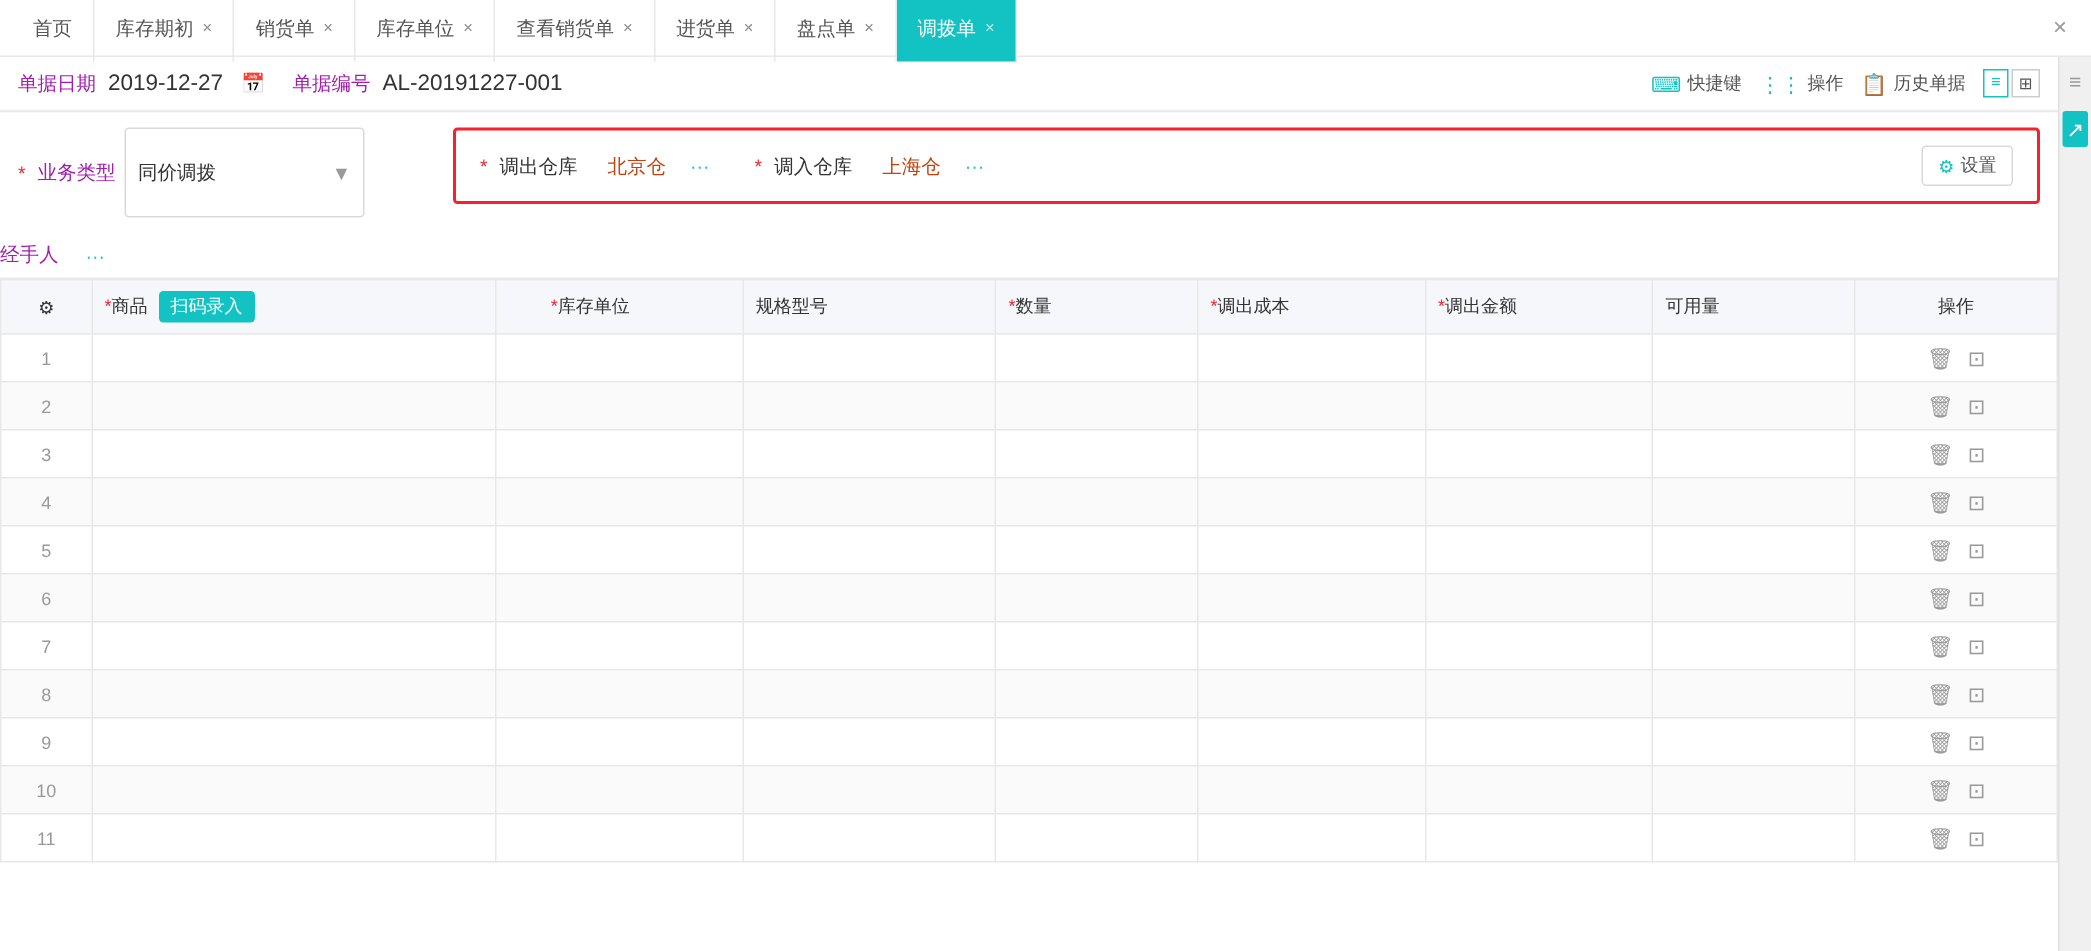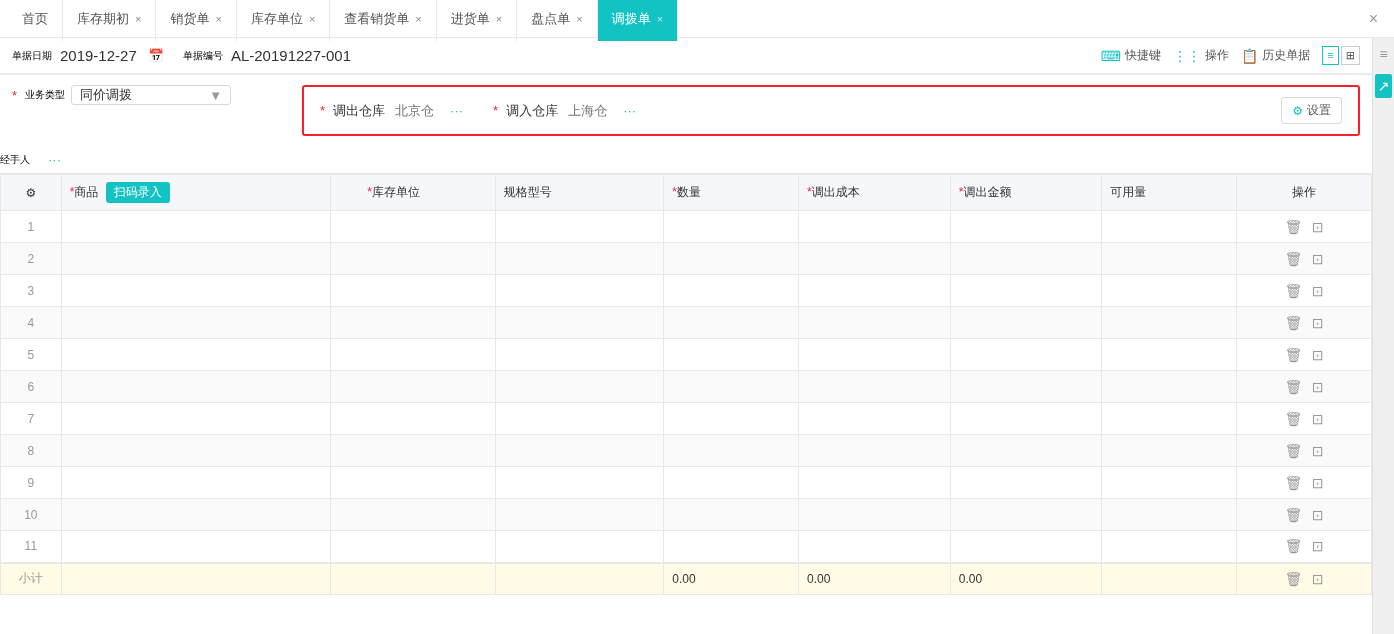--- a/index.html
+++ b/index.html
@@ -26,51 +26,51 @@
       margin-left: auto; font-size: 16px; color: #999; cursor: pointer; padding: 0 8px;
     }
 
     
     .toolbar {
       display: flex; align-items: center; padding: 8px 12px;
       background: #fff; border-bottom: 1px solid #f0f0f0; gap: 20px;
     }
     .toolbar-left { display: flex; align-items: center; gap: 8px; }
     .toolbar-right { margin-left: auto; display: flex; align-items: center; gap: 12px; font-size: 12px; color: #555; }
-    .field-label { color: #000000; font-size: 10px; }
+    .field-label { color: #a21caf; font-size: 13px; }
     .field-value { color: #333; font-size: 15px; }
     .date-icon { color: #13c2c2; margin-left: 4px; cursor: pointer; }
     .toolbar-action { display: flex; align-items: center; gap: 4px; cursor: pointer; color: #555; }
     .toolbar-action .icon { color: #13c2c2; font-size: 14px; }
     .btn-layout { display: flex; gap: 2px; }
     .btn-layout span { border: 1px solid #ccc; padding: 2px 4px; cursor: pointer; font-size: 11px; }
     .btn-layout span.active { border-color: #13c2c2; color: #13c2c2; }
 
     
     .form-area {
       display: flex; align-items: flex-start; padding: 10px 12px; gap: 10px;
       background: #fff;
     }
     .form-left { display: flex; align-items: center; gap: 6px; min-width: 280px; }
     .required-star { color: #f5222d; margin-right: 2px; }
     .form-select {
       display: flex; align-items: center; border: 1px solid #d9d9d9;
-      border-radius: 3px; padding: 0 8px; min-width: 160px; cursor: pointer;
+      border-radius: 3px; padding: 20px 8px; min-width: 160px; cursor: pointer;
       background: #fff; justify-content: space-between;
     }
     .form-select .arrow { color: #999; margin-left: 8px; }
 
     
     .warehouse-box {
       border: 2px solid #f5222d; border-radius: 3px; padding: 10px 16px;
       display: flex; align-items: center; gap: 30px; flex: 1;
     }
     .wh-field { display: flex; align-items: center; gap: 6px; }
     .wh-field-label { color: #333; }
-    .wh-field-value { color: #737373; font-weight: 500; margin-left: 4px; }
+    .wh-field-value { color: #c2410c; font-weight: 500; margin-left: 14px; }
     .wh-more { color: #13c2c2; cursor: pointer; margin-left: 10px; }
 
     .settings-btn {
       margin-left: auto; display: flex; align-items: center; gap: 4px;
       border: 1px solid #d9d9d9; border-radius: 3px; padding: 4px 10px;
       cursor: pointer; color: #555; font-size: 12px;
     }
     .settings-btn .icon { color: #13c2c2; }
 
     
@@ -402,34 +402,20 @@
       <td></td>
       <td></td>
       <td></td>
       <td></td>
       <td></td>
       <td class="op-col">
         <span class="op-btn">🗑</span>
         <span class="op-btn op-btn-copy">⊡</span>
       </td>
     </tr>
-          <tr class="subtotal-row">
-    <td class="row-num" colspan="1">小计</td>
-    <td></td>
-    <td></td>
-    <td></td>
-    <td>0.00</td>
-    <td>0.00</td>
-    <td>0.00</td>
-    <td></td>
-    <td class="op-col">
-      <span class="op-btn">🗑</span>
-      <span class="op-btn op-btn-copy">⊡</span>
-    </td>
-  </tr>
         </tbody>
     </table>
   </div>
 
 </div>
 
 <div class="right-sidebar">
   <span class="sidebar-icon">≡</span>
   <span class="sidebar-icon teal">↗</span>
 </div>

